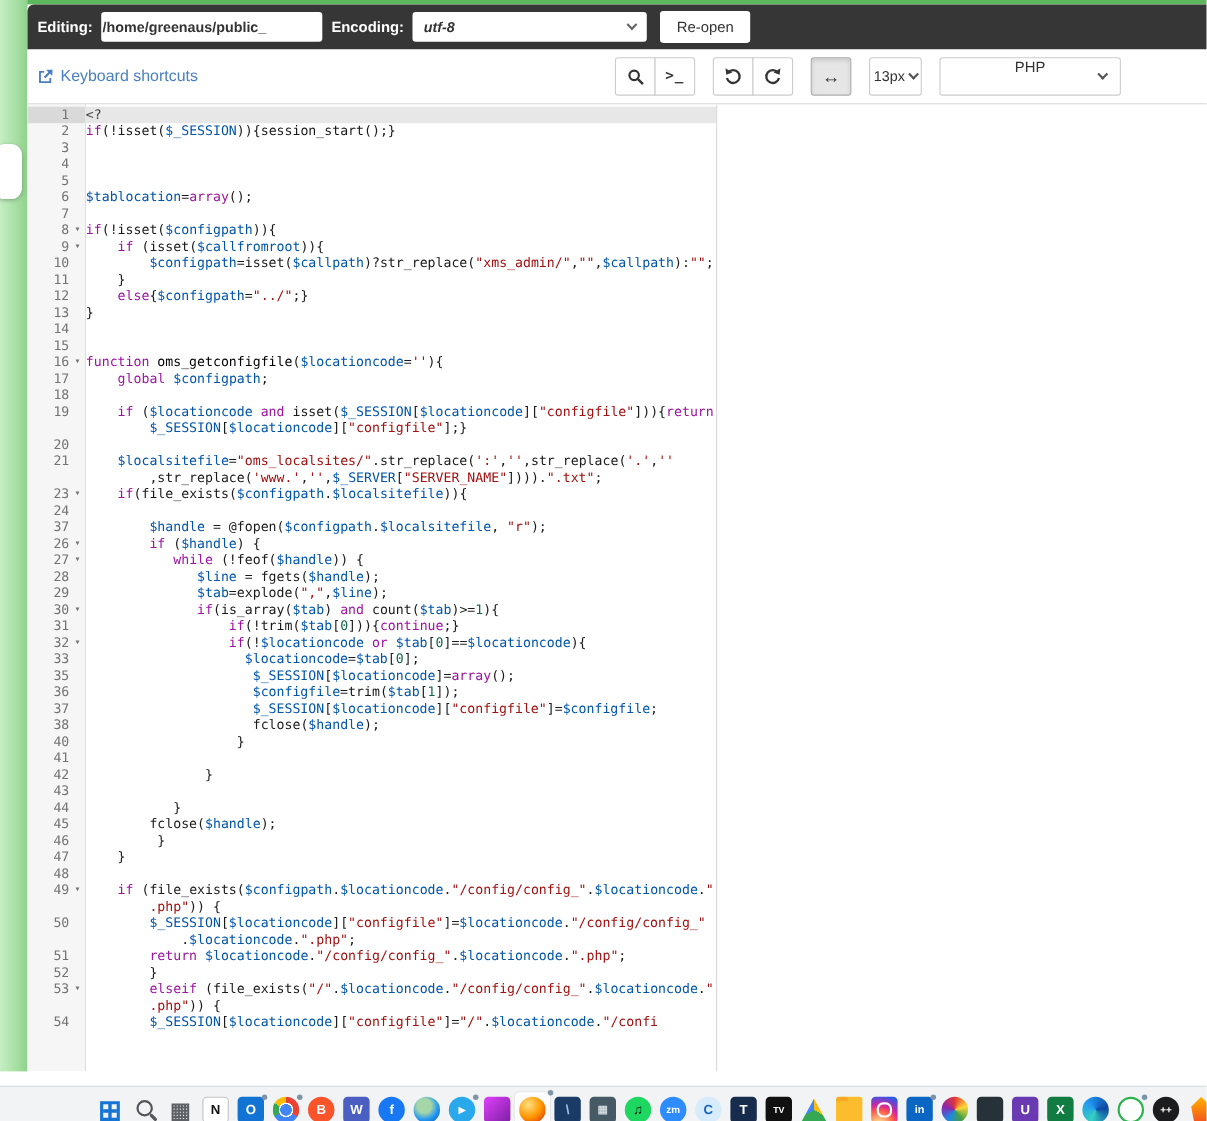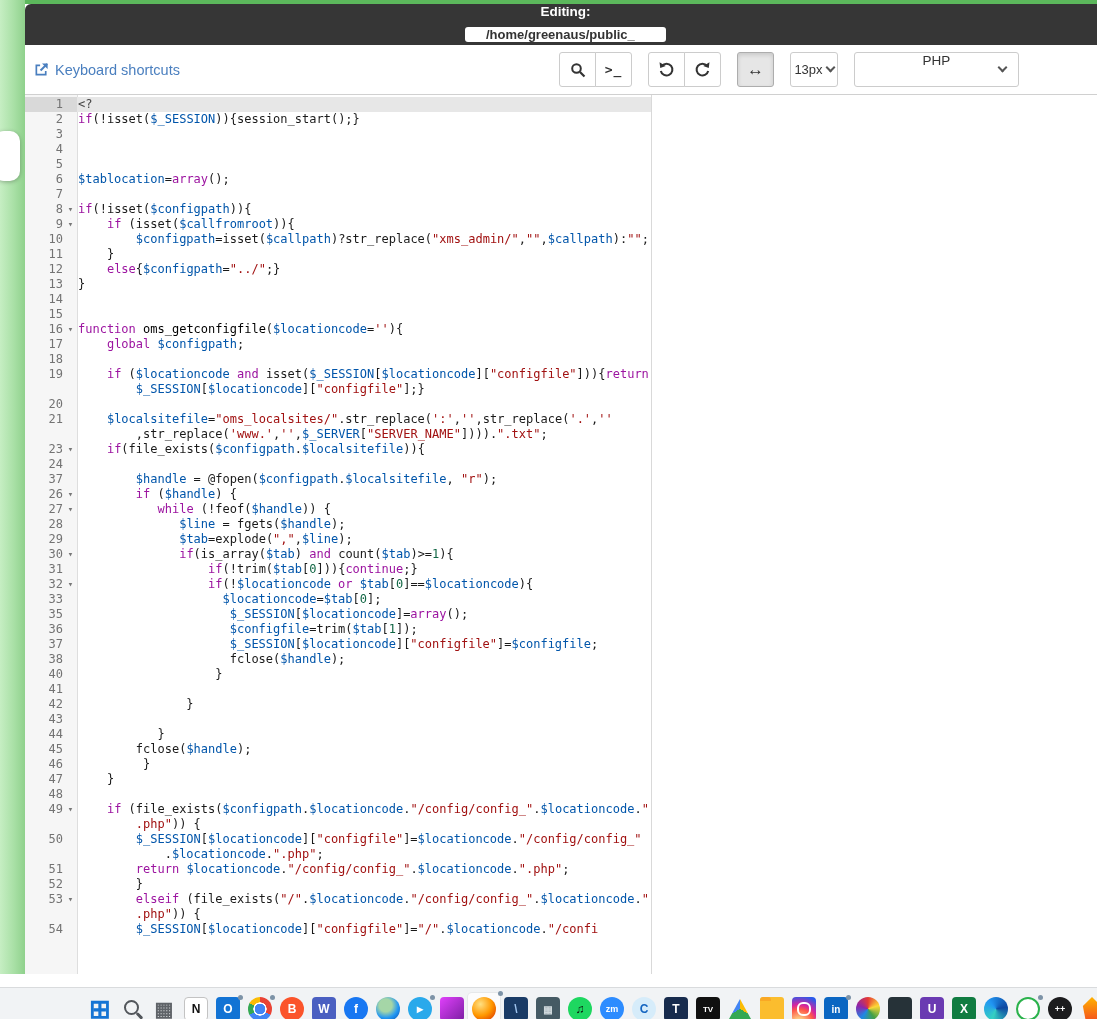--- a/index.html
+++ b/index.html
@@ -9,24 +9,24 @@
 
   
   .top-green-line { position:absolute; left:0; top:0; width:1097px; height:4px; background:#5cb85c; }
   .left-strip { position:absolute; left:0; top:0; width:25px; height:975px;
     background:linear-gradient(to right,#c6eec3,#a9e0a6 55%,#8fd18c); }
   .side-handle { position:absolute; left:-6px; top:131px; width:26px; height:50px; background:#fff;
     border-radius:10px; box-shadow:0 1px 4px rgba(0,0,0,.28); }
 
   
   .hdr { position:absolute; left:25px; top:4px; right:0; height:41px; background:#363636;
-    border-top-left-radius:6px; display:flex; align-items:center; padding-left:9px; gap:8px;flex-direction:column; }
+    border-top-left-radius:6px; display:flex; align-items:center; padding-left:9px; gap:8px; }
   .hdr-label { color:#fff; font-weight:bold; font-size:13.5px; }
   .path-input { width:201px; height:27px; background:#fff; border:none; border-radius:3px;
-    font-family:"Liberation Sans",sans-serif; font-weight:bold; font-size:13px; color:#333; padding:0 21px; }
+    font-family:"Liberation Sans",sans-serif; font-weight:bold; font-size:13px; color:#333; padding:0 1px; }
   .enc-select { width:213px; height:27px; background:#fff; border-radius:3px; display:flex;
     align-items:center; justify-content:space-between; padding:0 10px; cursor:default; }
   .enc-select .val { font-weight:bold; font-size:13px; color:#333;font-style:italic; }
   .chev { width:7px; height:7px; border-right:2px solid #666; border-bottom:2px solid #666;
     transform:rotate(45deg); margin-top:-4px; }
   .reopen-btn { height:29px; background:#fff; border:none; border-radius:3px; padding:0 15px;
     font-family:"Liberation Sans",sans-serif; font-size:13.5px; color:#333; margin-left:4px; }
 
   
   .tbar { position:absolute; left:25px; top:45px; right:0; height:50px; background:#fff;

